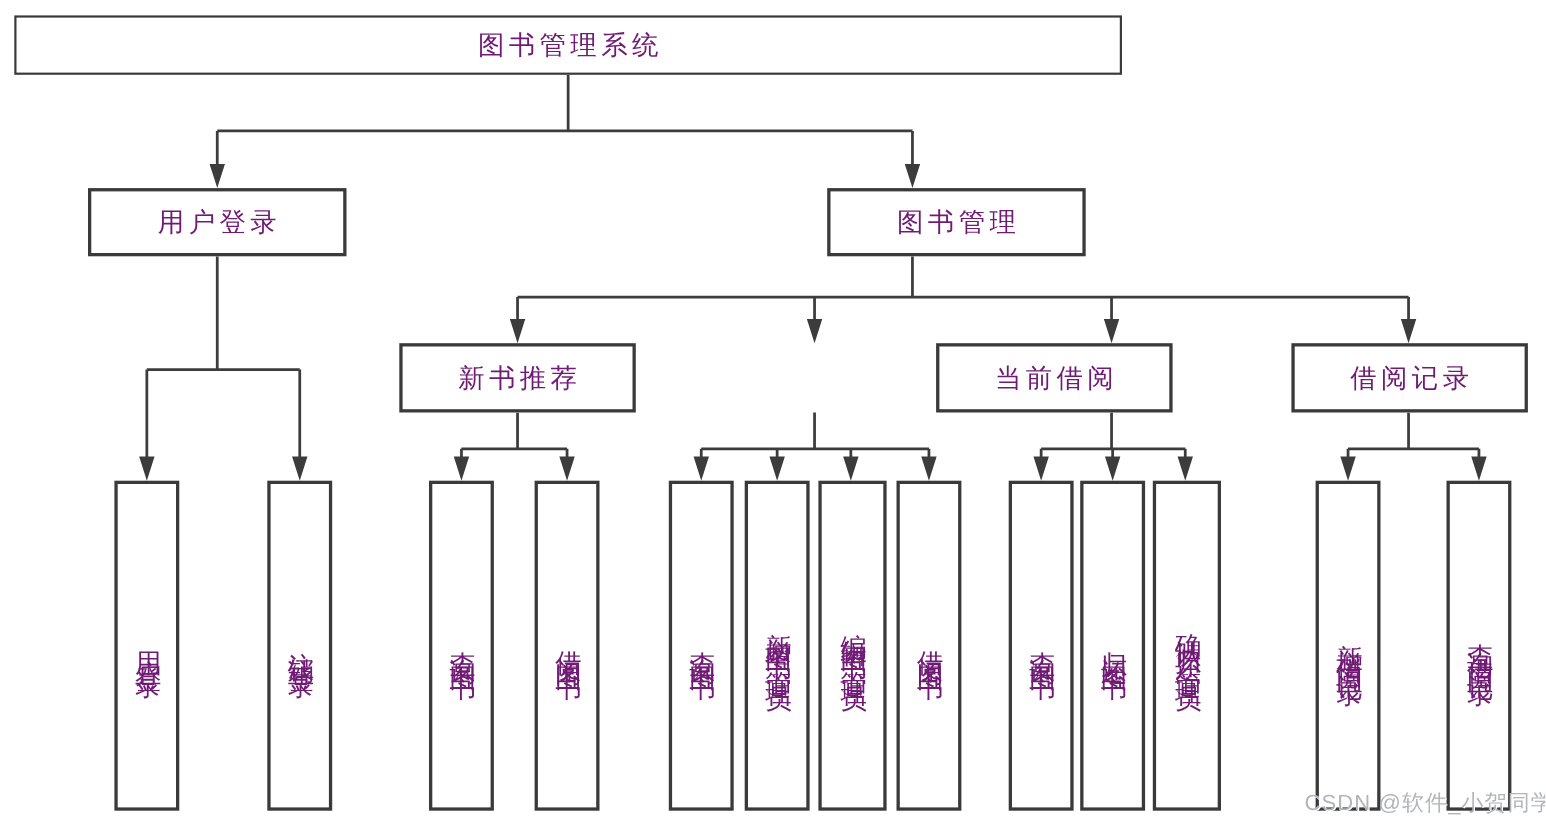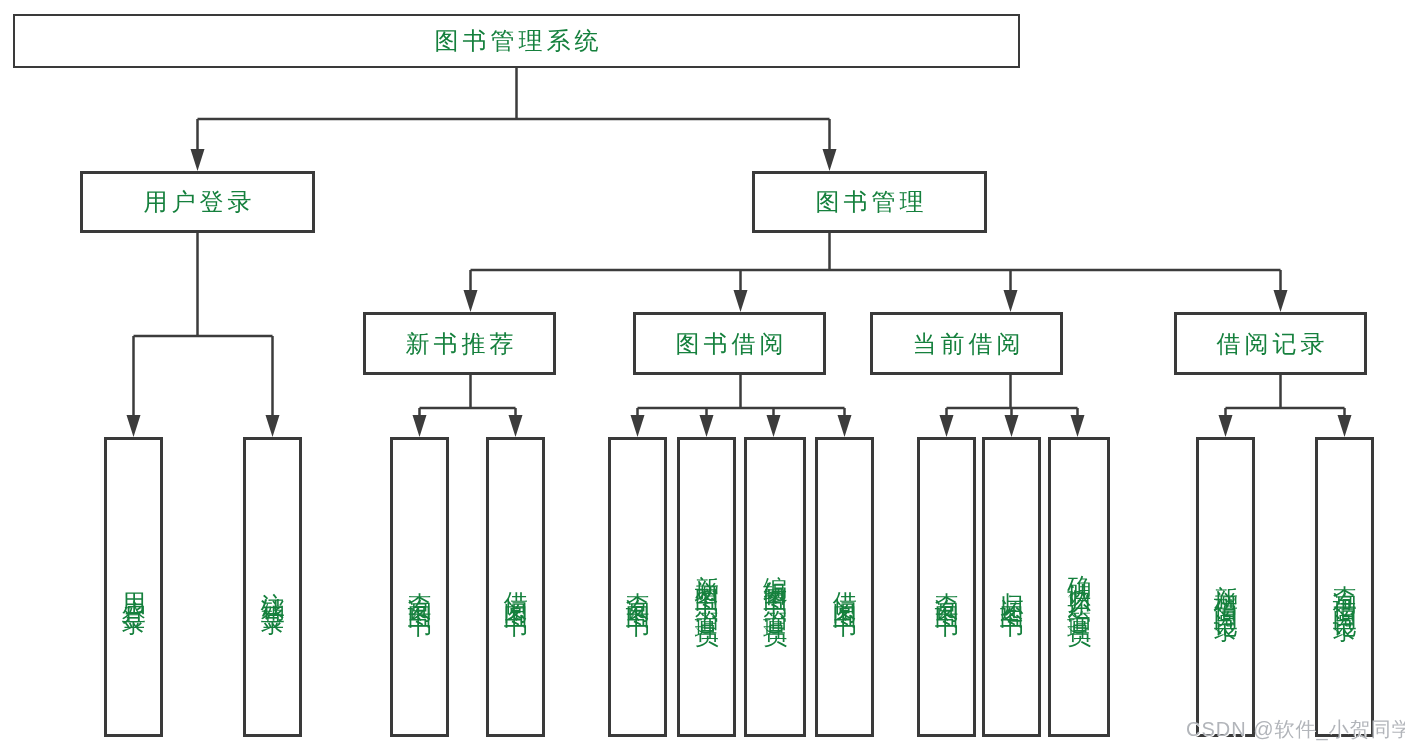--- a/index.html
+++ b/index.html
@@ -17,27 +17,27 @@
     width: 1405px; height: 747px;
   }
   .node {
     position: absolute;
     box-sizing: border-box;
     border: 3px solid #3a3a3a;
     background: #ffffff;
     display: flex;
     align-items: center;
     justify-content: center;
-    color: #15803d;
+    color: #701a75;
     font-size: 24px;
   }
   .h-node { letter-spacing: 4px; text-indent: 4px; }
   .root-node   { left: 13px;  top: 14px;  width: 1007px; height: 54px; border-width: 2.5px; }
   .lvl2 { top: 171px; height: 62px; width: 235px; }
-  .lvl3 { top: 312px; height: 63px; width: 193px; }
+  .lvl3 { top: 312px; height: 63px; width: 215px; }
   .leaf { top: 437px; height: 300px; width: 59px; }
   .vtext {
     writing-mode: vertical-rl;
     text-orientation: mixed;
     letter-spacing: 7px;
     line-height: 1.1;
     white-space: nowrap;
   }
   .watermark {
     position: absolute;
@@ -87,24 +87,21 @@
   <div class="node h-node lvl2" style="left:80px;">
     <span>用户登录</span>
   </div>
   <div class="node h-node lvl2" style="left:712px;margin-left:40px;">
     <span>图书管理</span>
   </div>
 
   <div class="node h-node lvl3" style="left:363px;">
     <span>新书推荐</span>
   </div>
-  <div class="node h-node lvl3" style="left:633px;">
-    <span>图书借阅</span>
-  </div>
-  <div class="node h-node lvl3" style="left:870px;">
+  <div class="node h-node lvl3" style="left:851px;">
     <span>当前借阅</span>
   </div>
   <div class="node h-node lvl3" style="left:1174px;">
     <span>借阅记录</span>
   </div>
 
   <div class="node leaf" style="left:104px;">
     <span class="vtext">用户登录</span>
   </div>
   <div class="node leaf" style="left:243px;">

